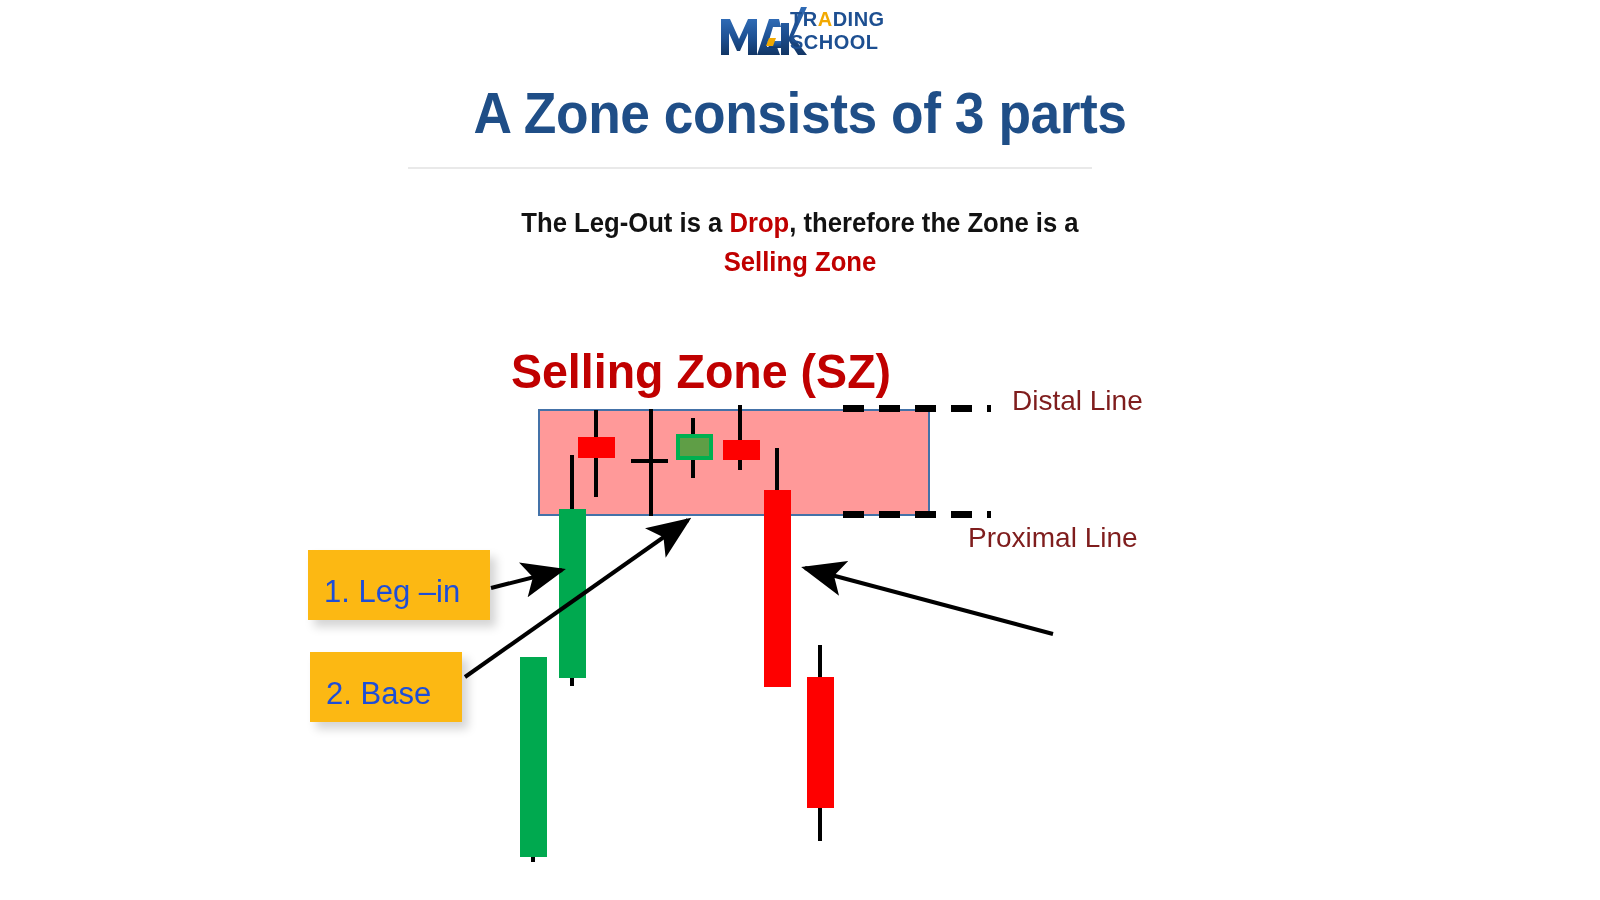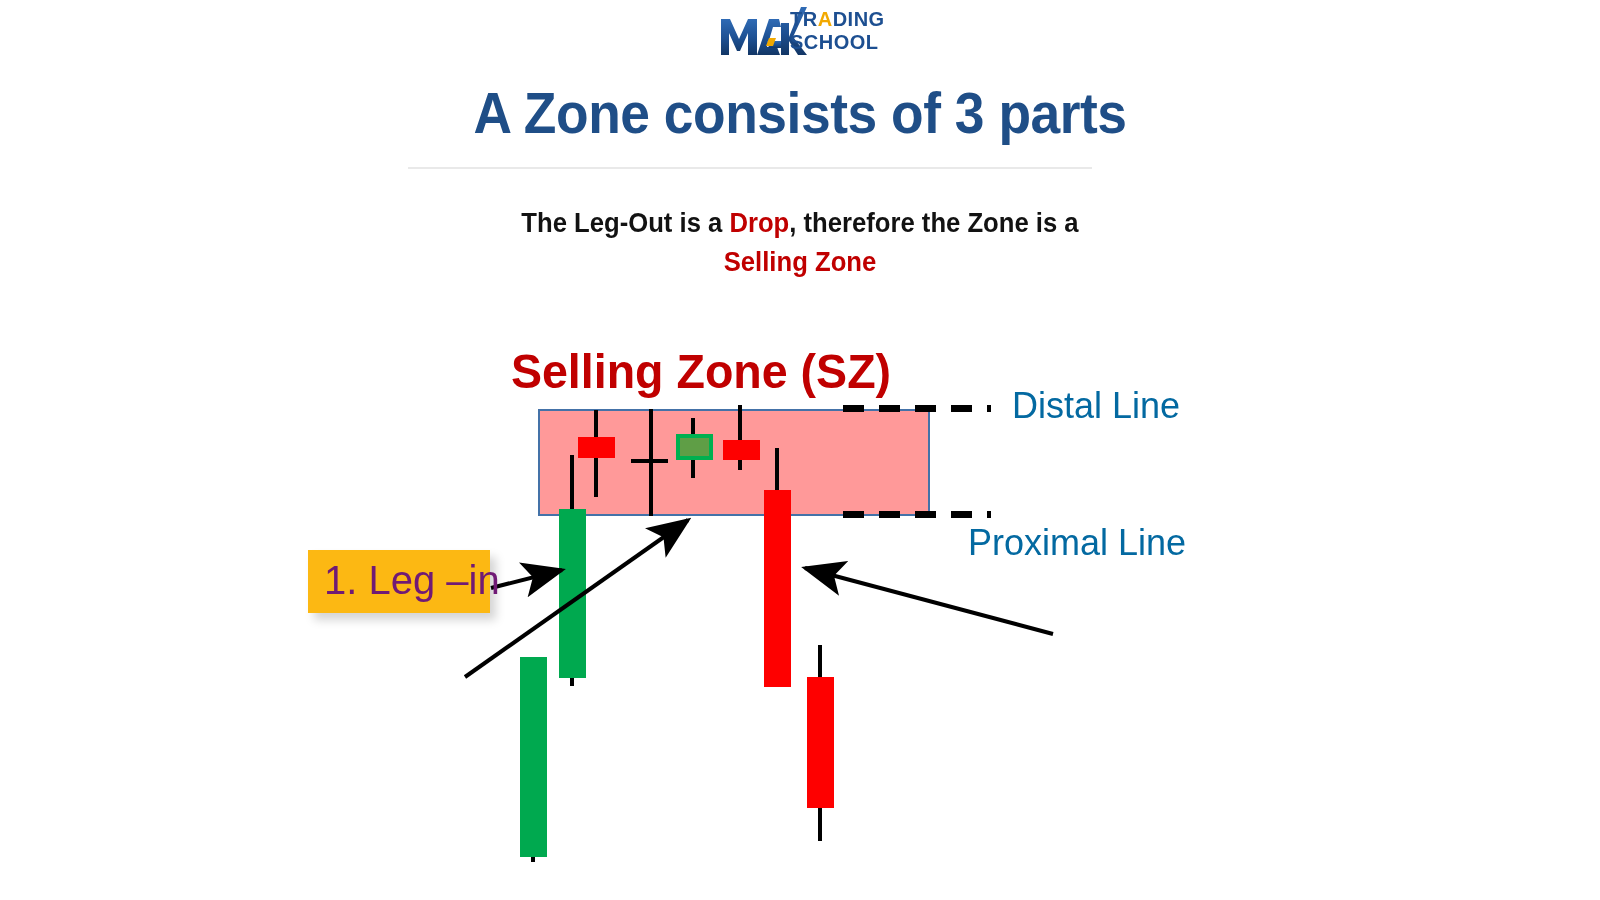--- a/index.html
+++ b/index.html
@@ -131,22 +131,22 @@
         to right,
         #000 0px, #000 21px,
         rgba(0,0,0,0) 21px, rgba(0,0,0,0) 36px);
   }
   #distal-dash  { left: 843px; top: 405px;  width: 148px; }
   #proximal-dash{ left: 843px; top: 511px;  width: 148px; }
 
   .line-label {
     position: absolute;
     font-family: "Liberation Sans", sans-serif;
-    font-size: 36px;
-    color: #0369a1;
+    font-size: 28px;
+    color: #7f1d1d;
     white-space: nowrap;
   }
   #distal-label   { left: 1012px; top: 385px; }
   #proximal-label { left: 968px; top: 522px; }
 
   
   .wick {
     position: absolute;
     background: #000;
     width: 4px;
@@ -161,25 +161,25 @@
     box-sizing: border-box;
   }
   .body.red    { background: #fe0000; }
   .body.green  { background: #00a94f; }
   .body.greenb { background: #5f9e46; border: 4px solid #00b050; }
 
   
   .callout {
     position: absolute;
     background: #fcb813;
-    color: #701a75;
-    font-family: "Liberation Sans", sans-serif;
-    font-size: 40px;
+    color: #1d4ed8;
+    font-family: "Liberation Sans", sans-serif;
+    font-size: 31px;
     box-sizing: border-box;
-    padding: 8px 16px 10px 16px;
+    padding: 24px 16px 10px 16px;
     white-space: nowrap;
     box-shadow: 6px 7px 9px rgba(0,0,0,0.17);
   }
   #callout-legin  { left: 308px;  top: 550px; width: 182px; }
   #callout-base   { left: 310px;  top: 652px; width: 152px; }
   #callout-legout { left: 1054px; top: 614px; width: 258px; }
 
   #arrow-layer {
     position: absolute;
     left: 0; top: 0;
@@ -262,13 +262,14 @@
     </defs>
 
     <line x1="491" y1="588" x2="562" y2="570" stroke="#000" stroke-width="4" marker-end="url(#ah)"></line>
 
     <line x1="465" y1="677" x2="688" y2="520" stroke="#000" stroke-width="4" marker-end="url(#ah)"></line>
 
     <line x1="1053" y1="634" x2="805" y2="568" stroke="#000" stroke-width="4" marker-end="url(#ah)"></line>
   </svg>
 
   <div class="callout" id="callout-legin">1. Leg –in</div>
+  <div class="callout" id="callout-base">2. Base</div>
 </div>
 
 </body></html>

